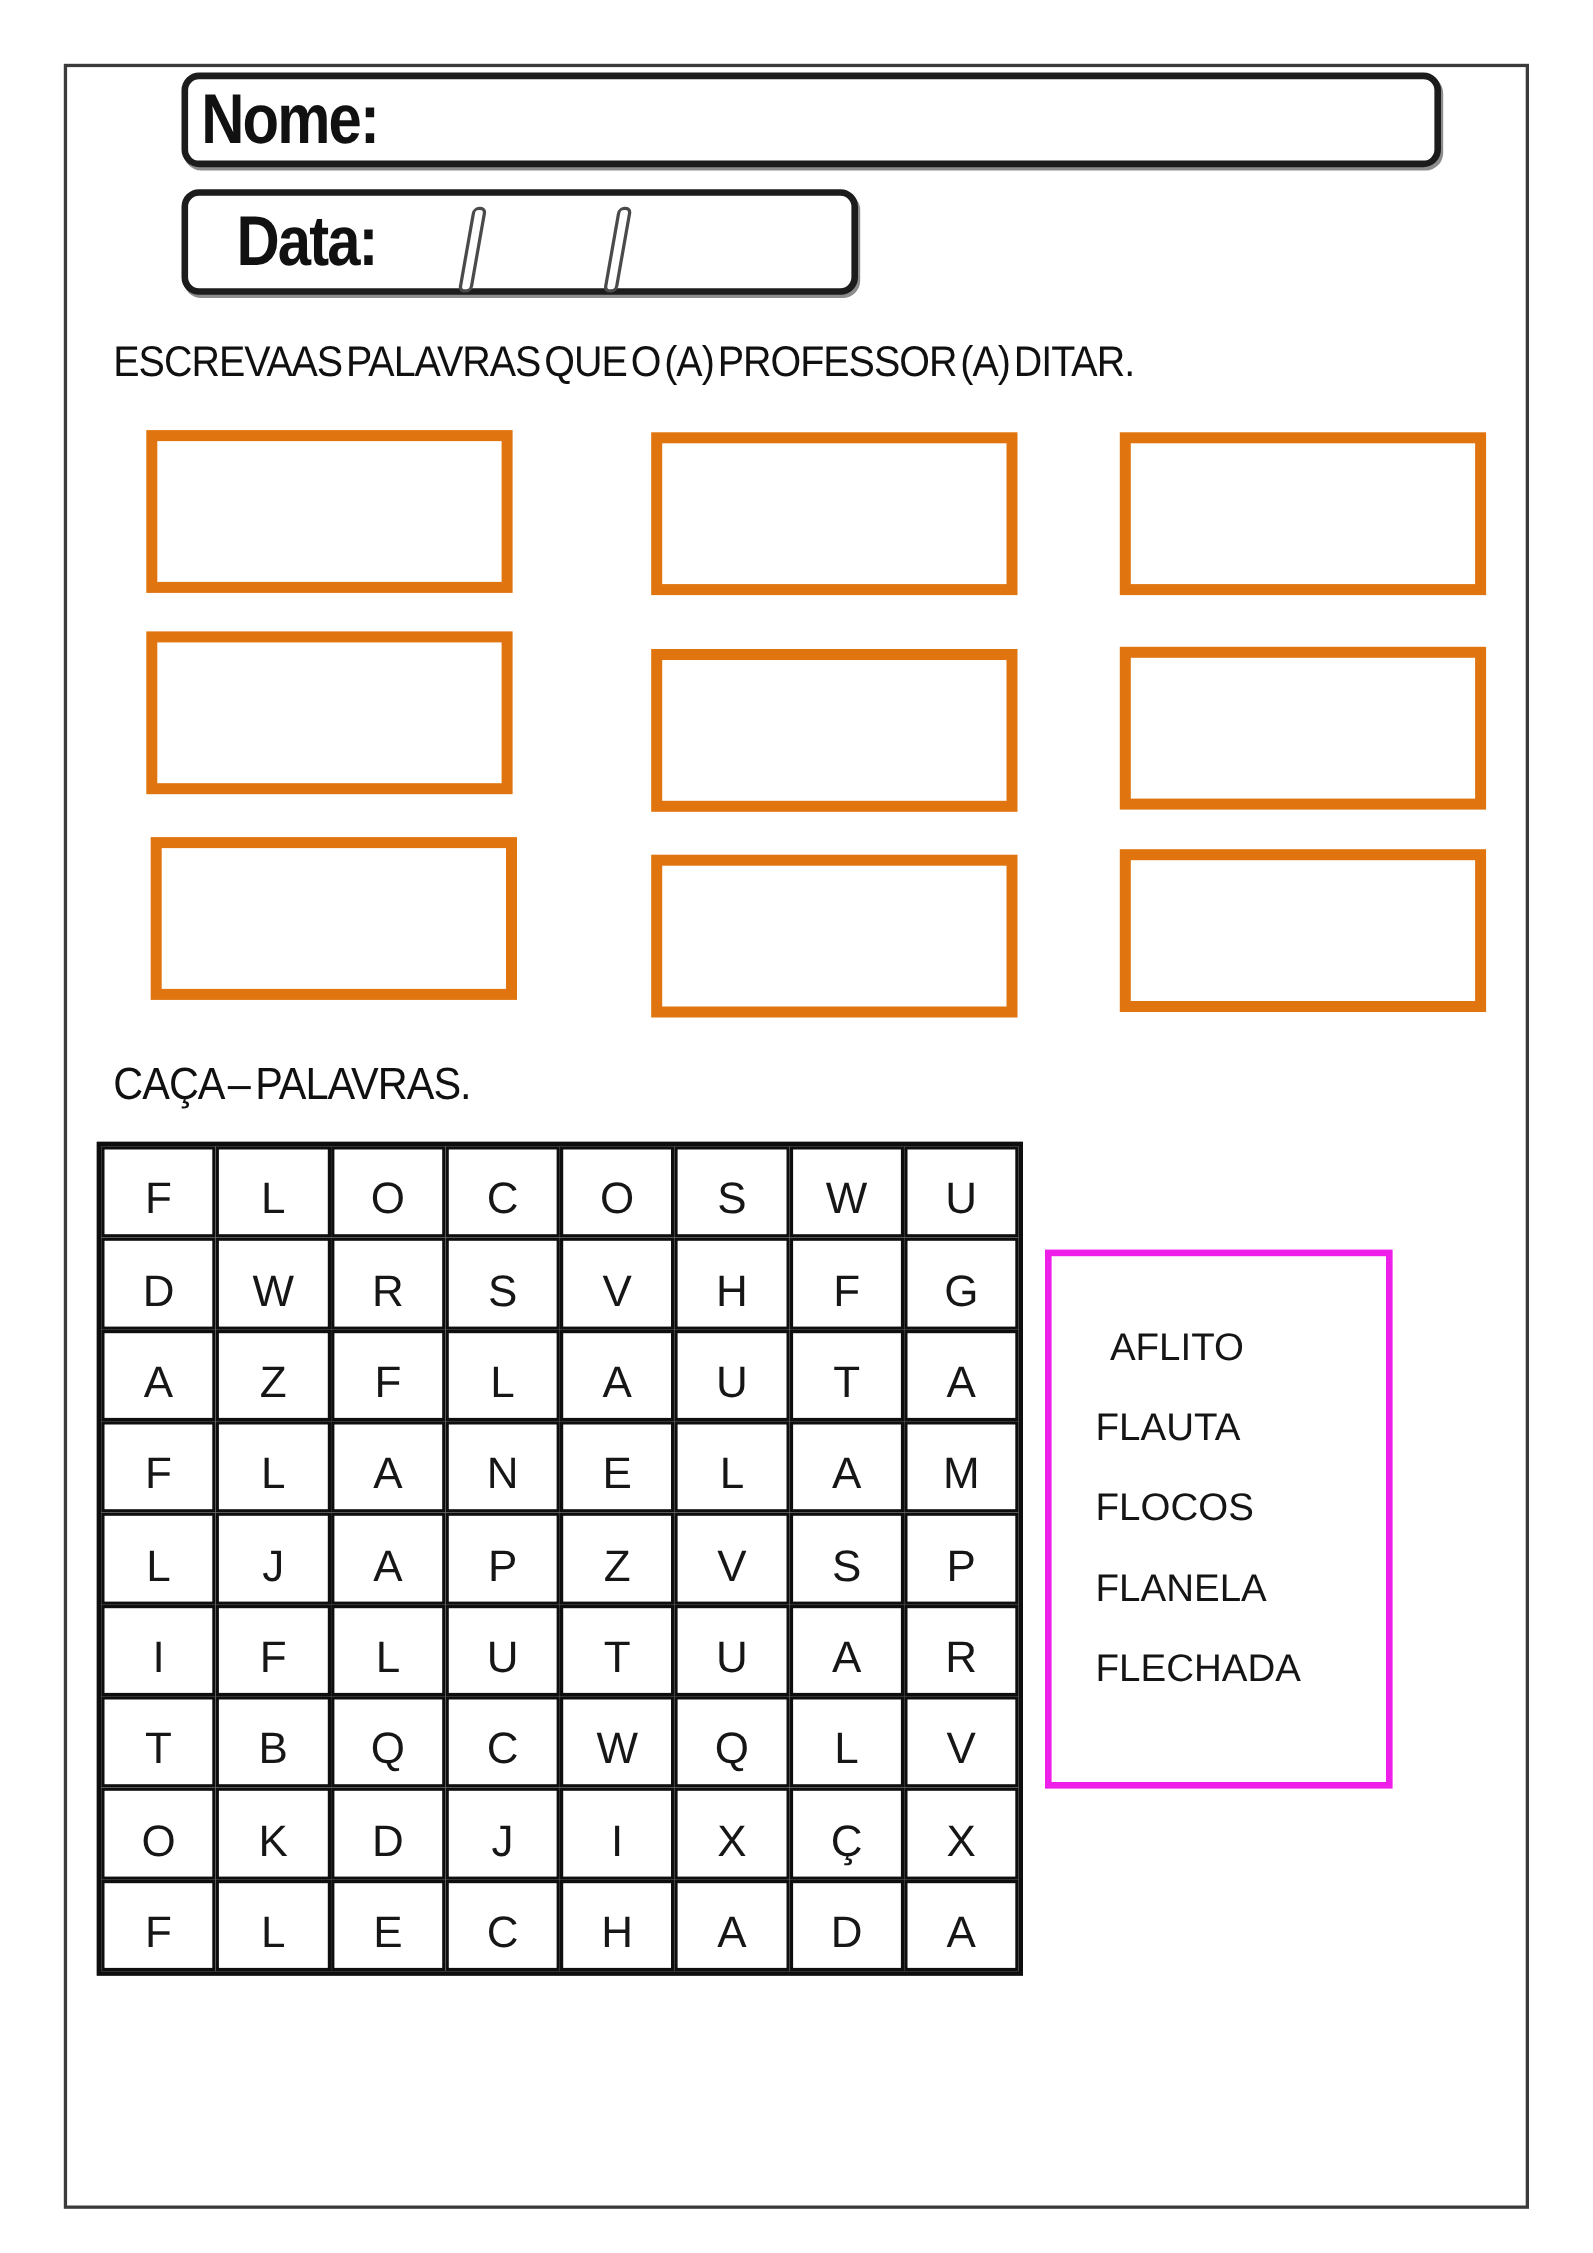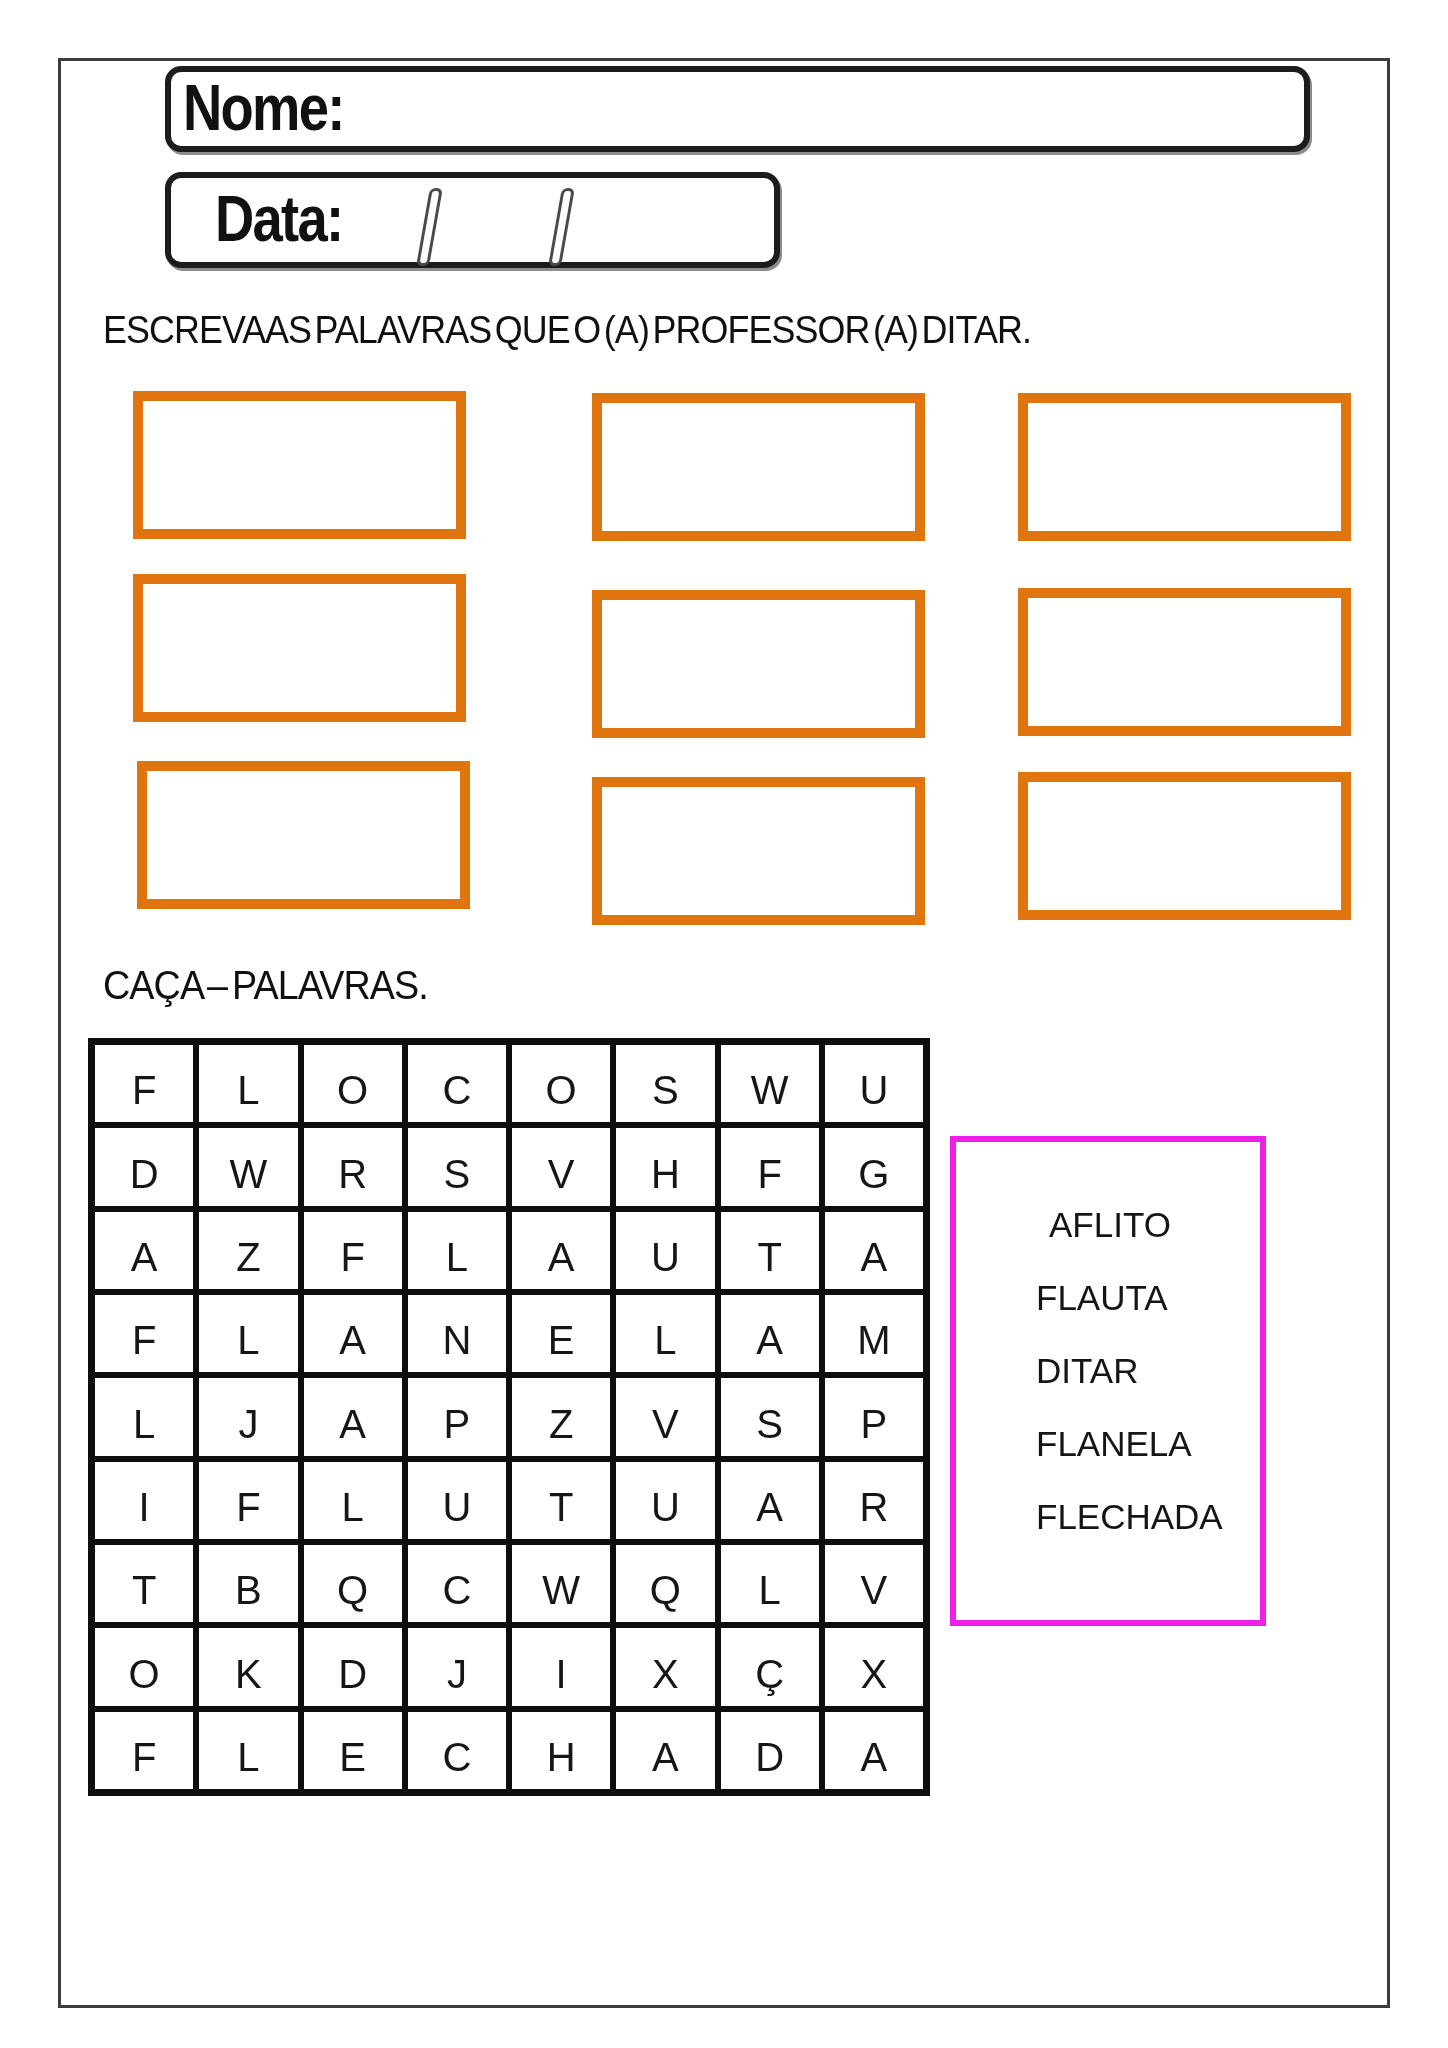--- a/index.html
+++ b/index.html
@@ -67,21 +67,21 @@
     display:flex;align-items:flex-end;justify-content:center;
     padding-bottom:9px;font-size:40px;color:#161616;
     transform:none;
   }
   
   .word-box{
     position:absolute;left:950px;top:1136px;width:316px;height:490px;
     border:6px solid var(--magenta);box-sizing:border-box;background:#fff;
   }
   .word-box ul{
-    list-style:none;margin:0;padding:46px 0 0 80px;
+    list-style:none;margin:0;padding:46px 0 0 40px;
   }
   .word-box li{
     font-size:35px;line-height:73px;color:#151515;letter-spacing:0;
   }
   .word-box li:first-child{padding-left:13px;}
 </style>
 </head>
 <body>
 
 <div class="sheet">
@@ -186,19 +186,19 @@
       <div class="cell">H</div>
       <div class="cell">A</div>
       <div class="cell">D</div>
       <div class="cell">A</div>
     </div>
 
   <div class="word-box">
     <ul id="word-list">
         <li>AFLITO</li>
         <li>FLAUTA</li>
-        <li>DITAR</li>
+        <li>FLOCOS</li>
         <li>FLANELA</li>
         <li>FLECHADA</li>
       </ul>
   </div>
 
 </div>
 
 </body></html>

